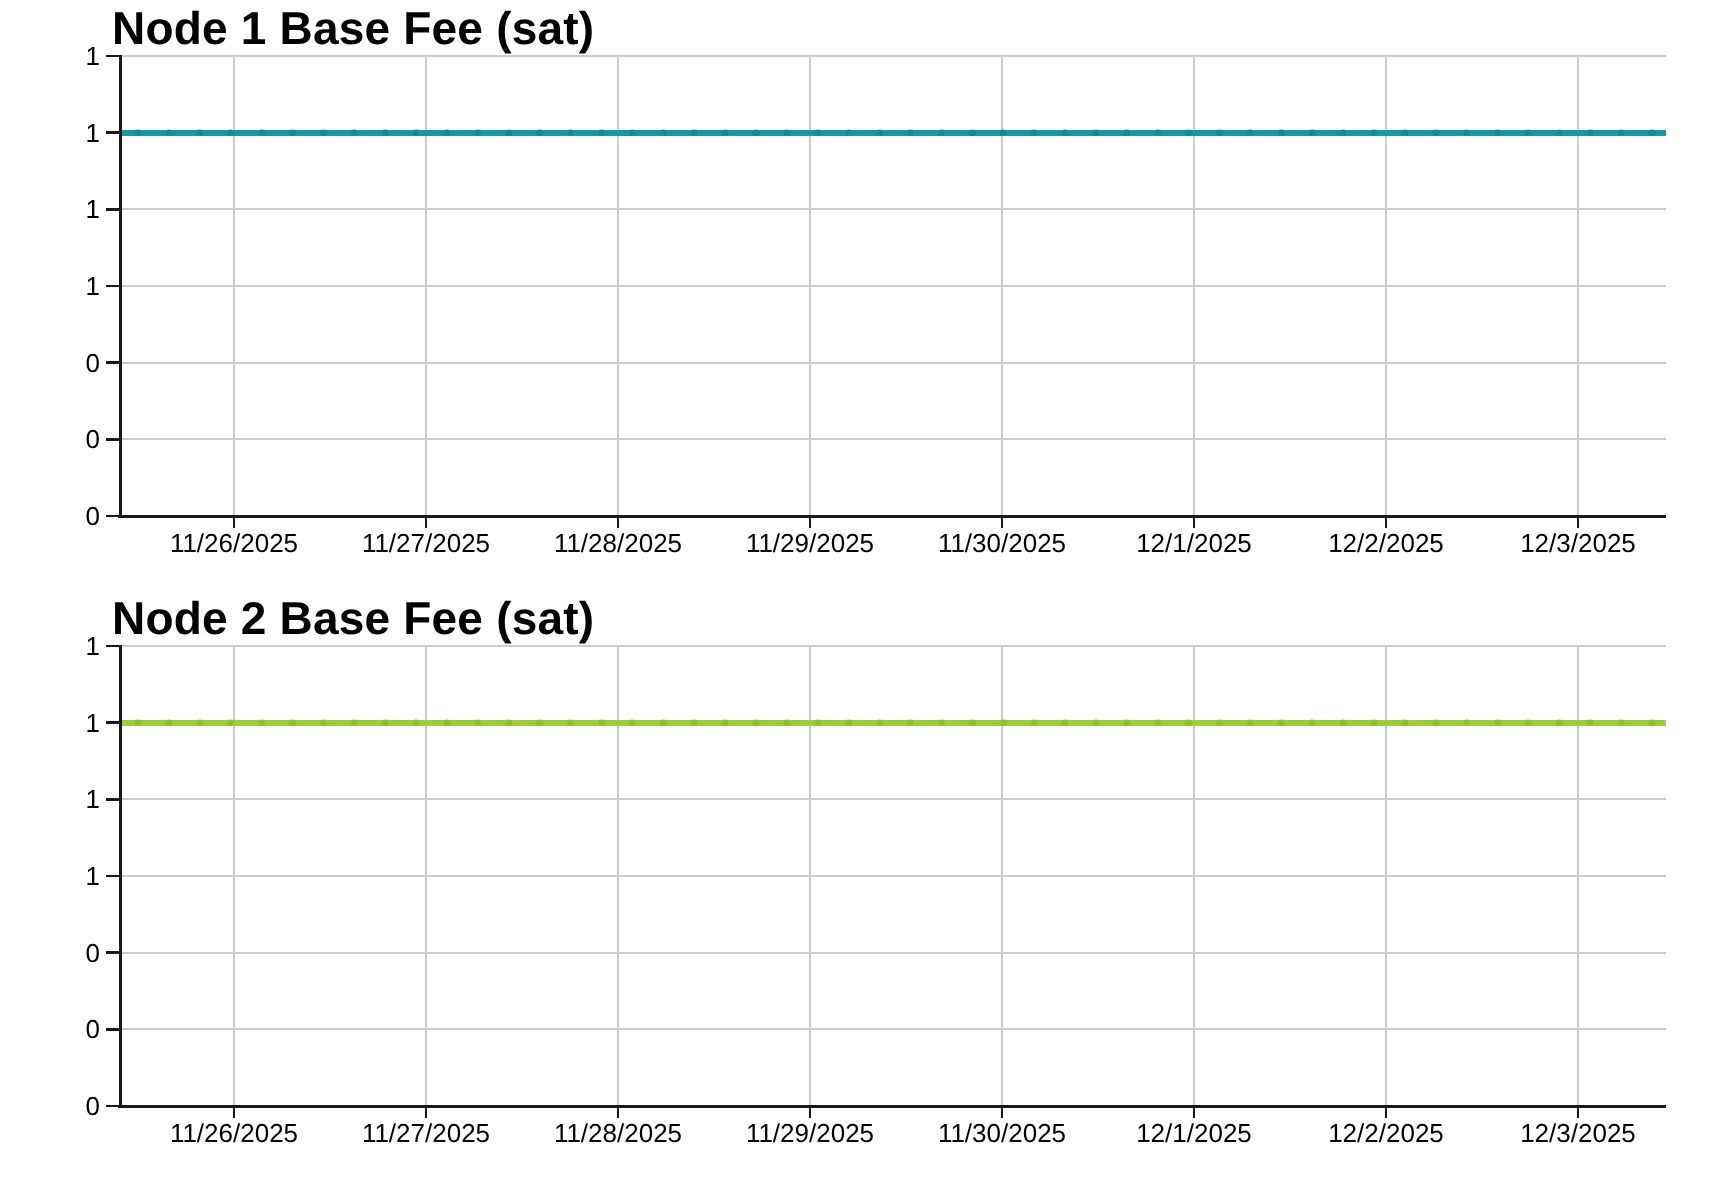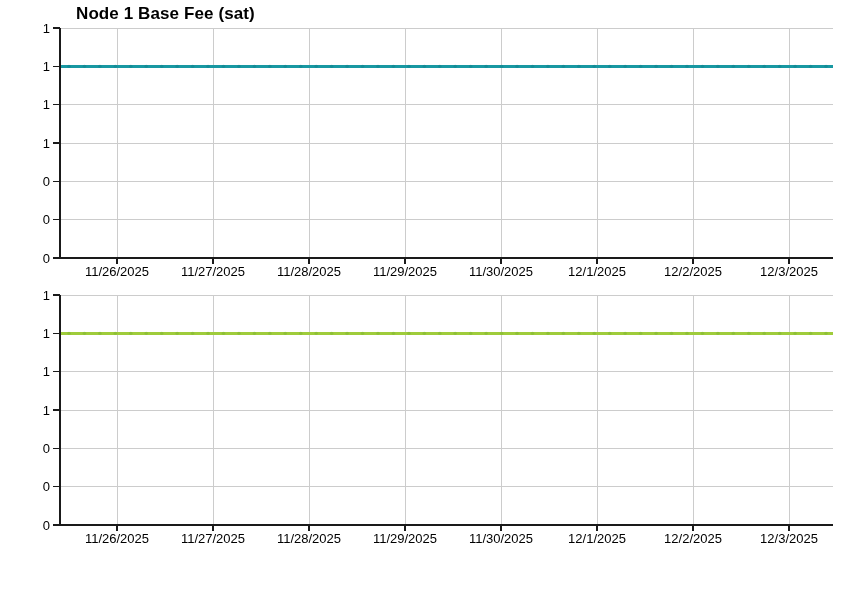--- a/index.html
+++ b/index.html
@@ -19,24 +19,24 @@
     position: relative;
   }
   .chart-block {
     width: 860px;
     height: 295px;
     position: relative;
   }
   .chart-title {
     margin: 0;
     height: 28px;
-    padding-left: 76px;
+    padding-left: 56px;
     display: flex;
     align-items: center;
-    font-size: 17px;
+    font-size: 23px;
     font-weight: bold;
     color: #000000;
     letter-spacing: 0.1px;
   }
   svg.plot {
     display: block;
     overflow: visible;
   }
   svg.plot text {
     font-family: "Liberation Sans", sans-serif;
@@ -146,20 +146,21 @@
         <circle cx="748.8000000000004" cy="38.333333333333314" r="1.7" fill="#0e7f8c" opacity="0.5"></circle>
         <circle cx="764.2500000000005" cy="38.333333333333314" r="1.7" fill="#0e7f8c" opacity="0.5"></circle>
         <circle cx="779.7000000000005" cy="38.333333333333314" r="1.7" fill="#0e7f8c" opacity="0.5"></circle>
         <circle cx="795.1500000000005" cy="38.333333333333314" r="1.7" fill="#0e7f8c" opacity="0.5"></circle>
         <circle cx="810.6000000000006" cy="38.333333333333314" r="1.7" fill="#0e7f8c" opacity="0.5"></circle>
         <circle cx="826.0500000000006" cy="38.333333333333314" r="1.7" fill="#0e7f8c" opacity="0.5"></circle>
       </svg>
   </section>
 
   <section class="chart-block">
+    <h2 class="chart-title">Node 2 Base Fee (sat)</h2>
     <svg class="plot" width="860" height="267">
         <line x1="60" y1="0" x2="833" y2="0" stroke="#cccccc" stroke-width="1" shape-rendering="crispEdges"></line>
         <line x1="53" y1="0" x2="60" y2="0" stroke="#1a1a1a" stroke-width="1.3" shape-rendering="crispEdges"></line>
         <text x="50" y="4.5" text-anchor="end">1</text>
         <line x1="60" y1="38.333333333333336" x2="833" y2="38.333333333333336" stroke="#cccccc" stroke-width="1" shape-rendering="crispEdges"></line>
         <line x1="53" y1="38.333333333333336" x2="60" y2="38.333333333333336" stroke="#1a1a1a" stroke-width="1.3" shape-rendering="crispEdges"></line>
         <text x="50" y="42.833333333333336" text-anchor="end">1</text>
         <line x1="60" y1="76.66666666666667" x2="833" y2="76.66666666666667" stroke="#cccccc" stroke-width="1" shape-rendering="crispEdges"></line>
         <line x1="53" y1="76.66666666666667" x2="60" y2="76.66666666666667" stroke="#1a1a1a" stroke-width="1.3" shape-rendering="crispEdges"></line>
         <text x="50" y="81.16666666666667" text-anchor="end">1</text>

